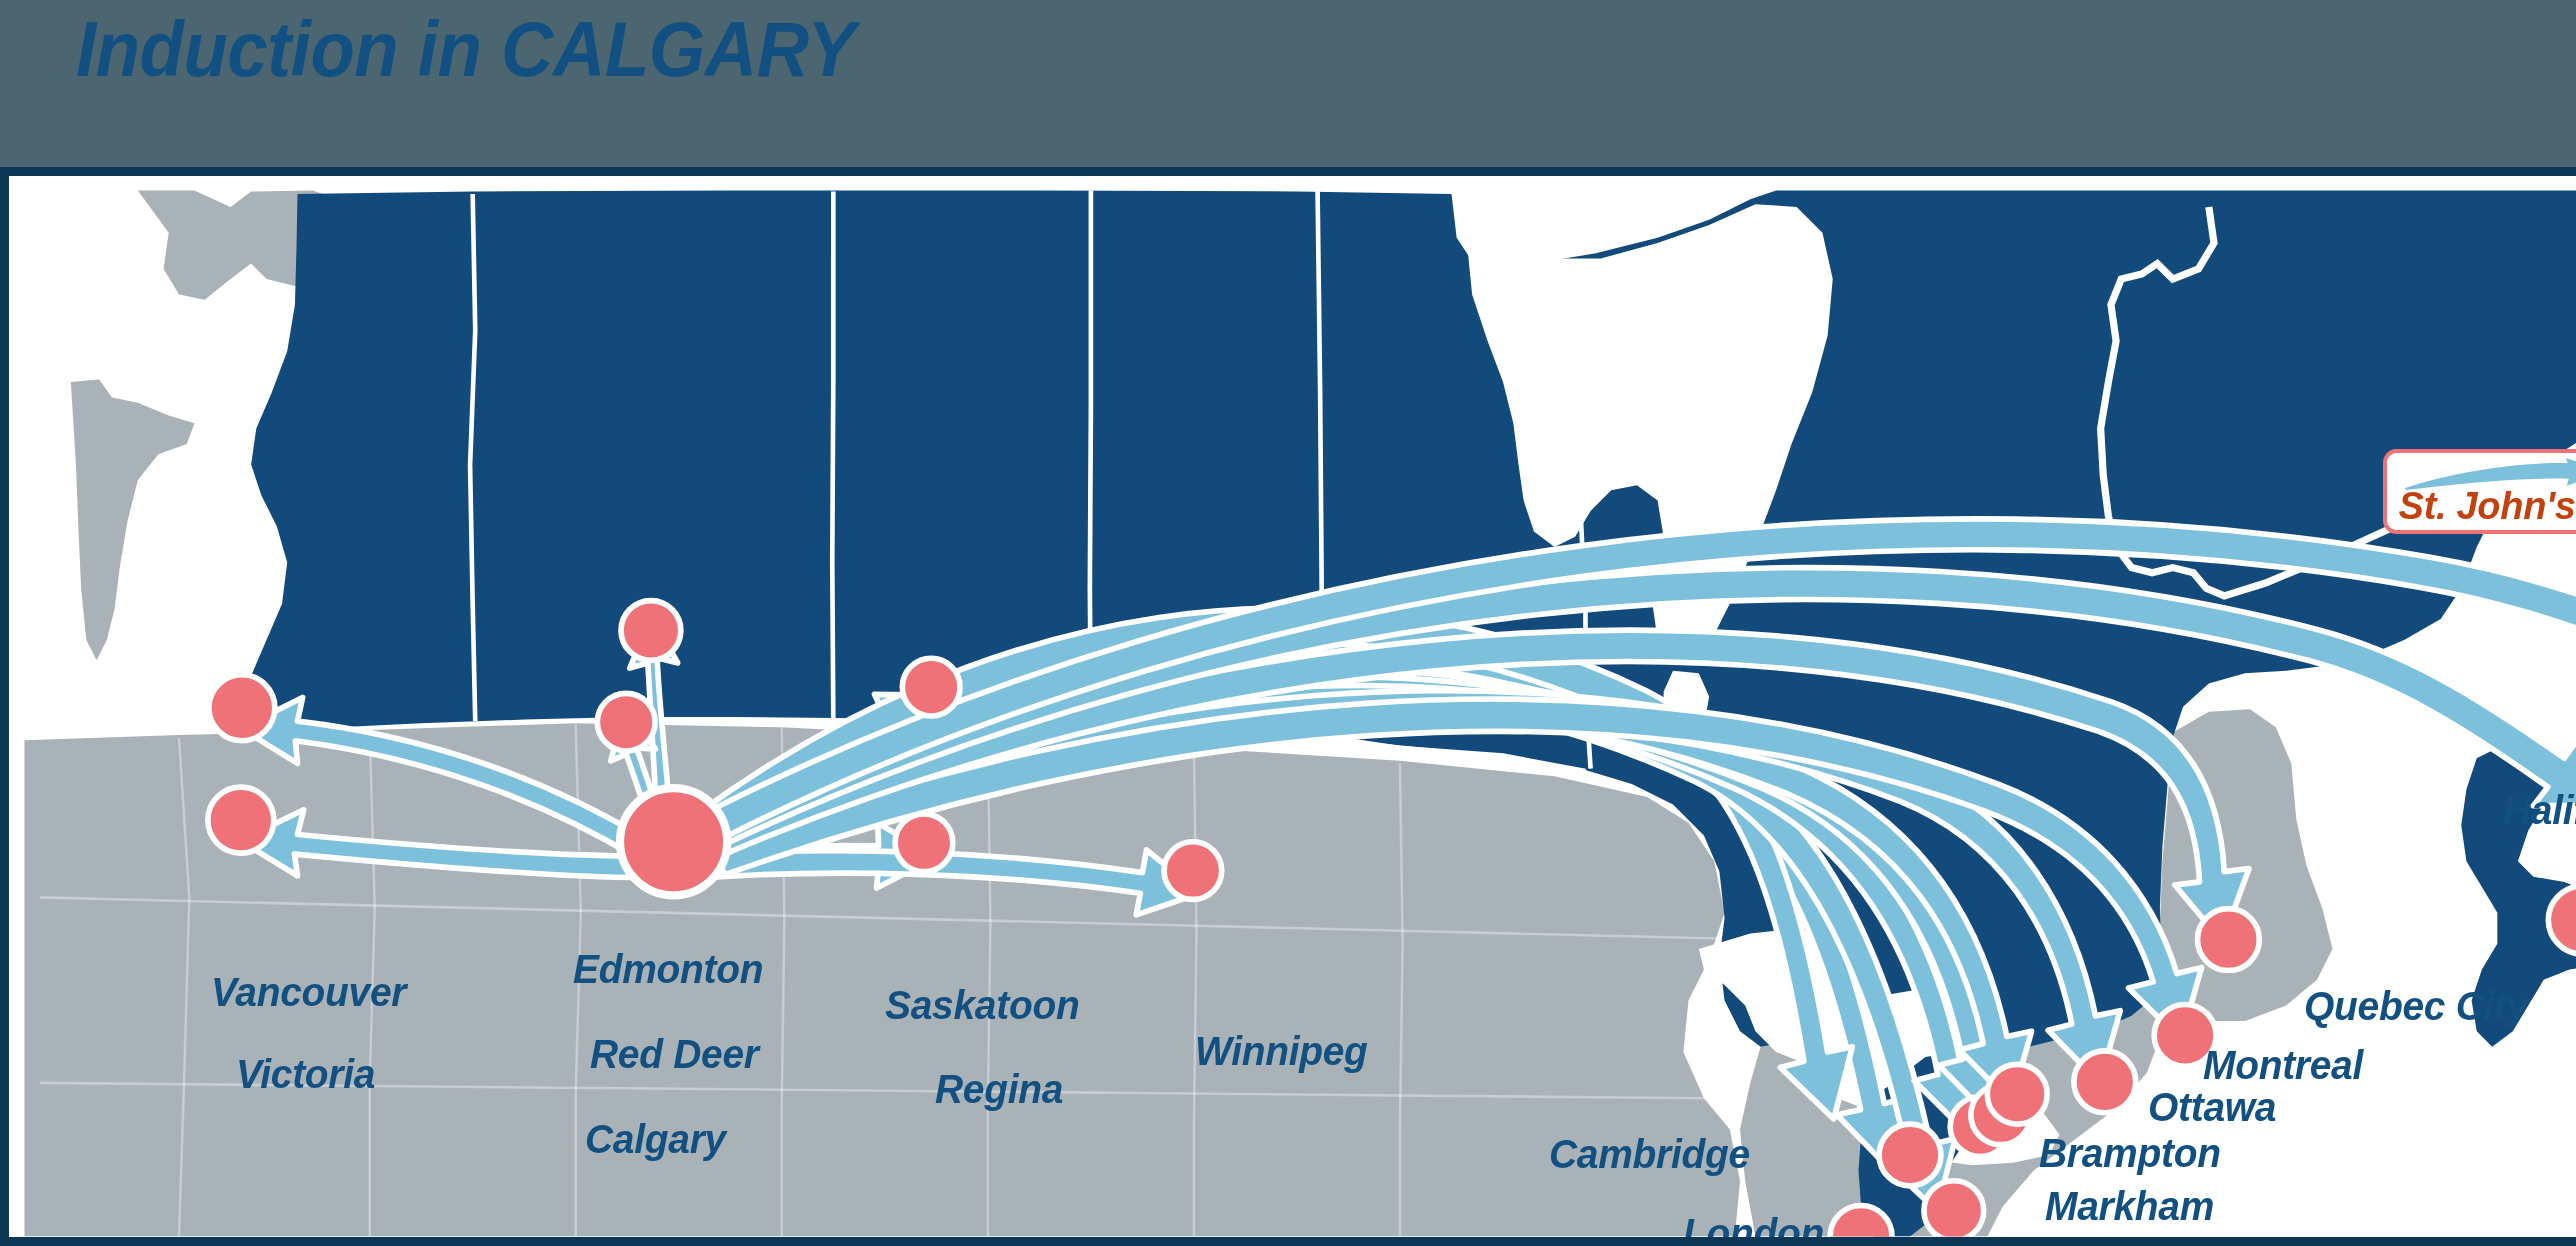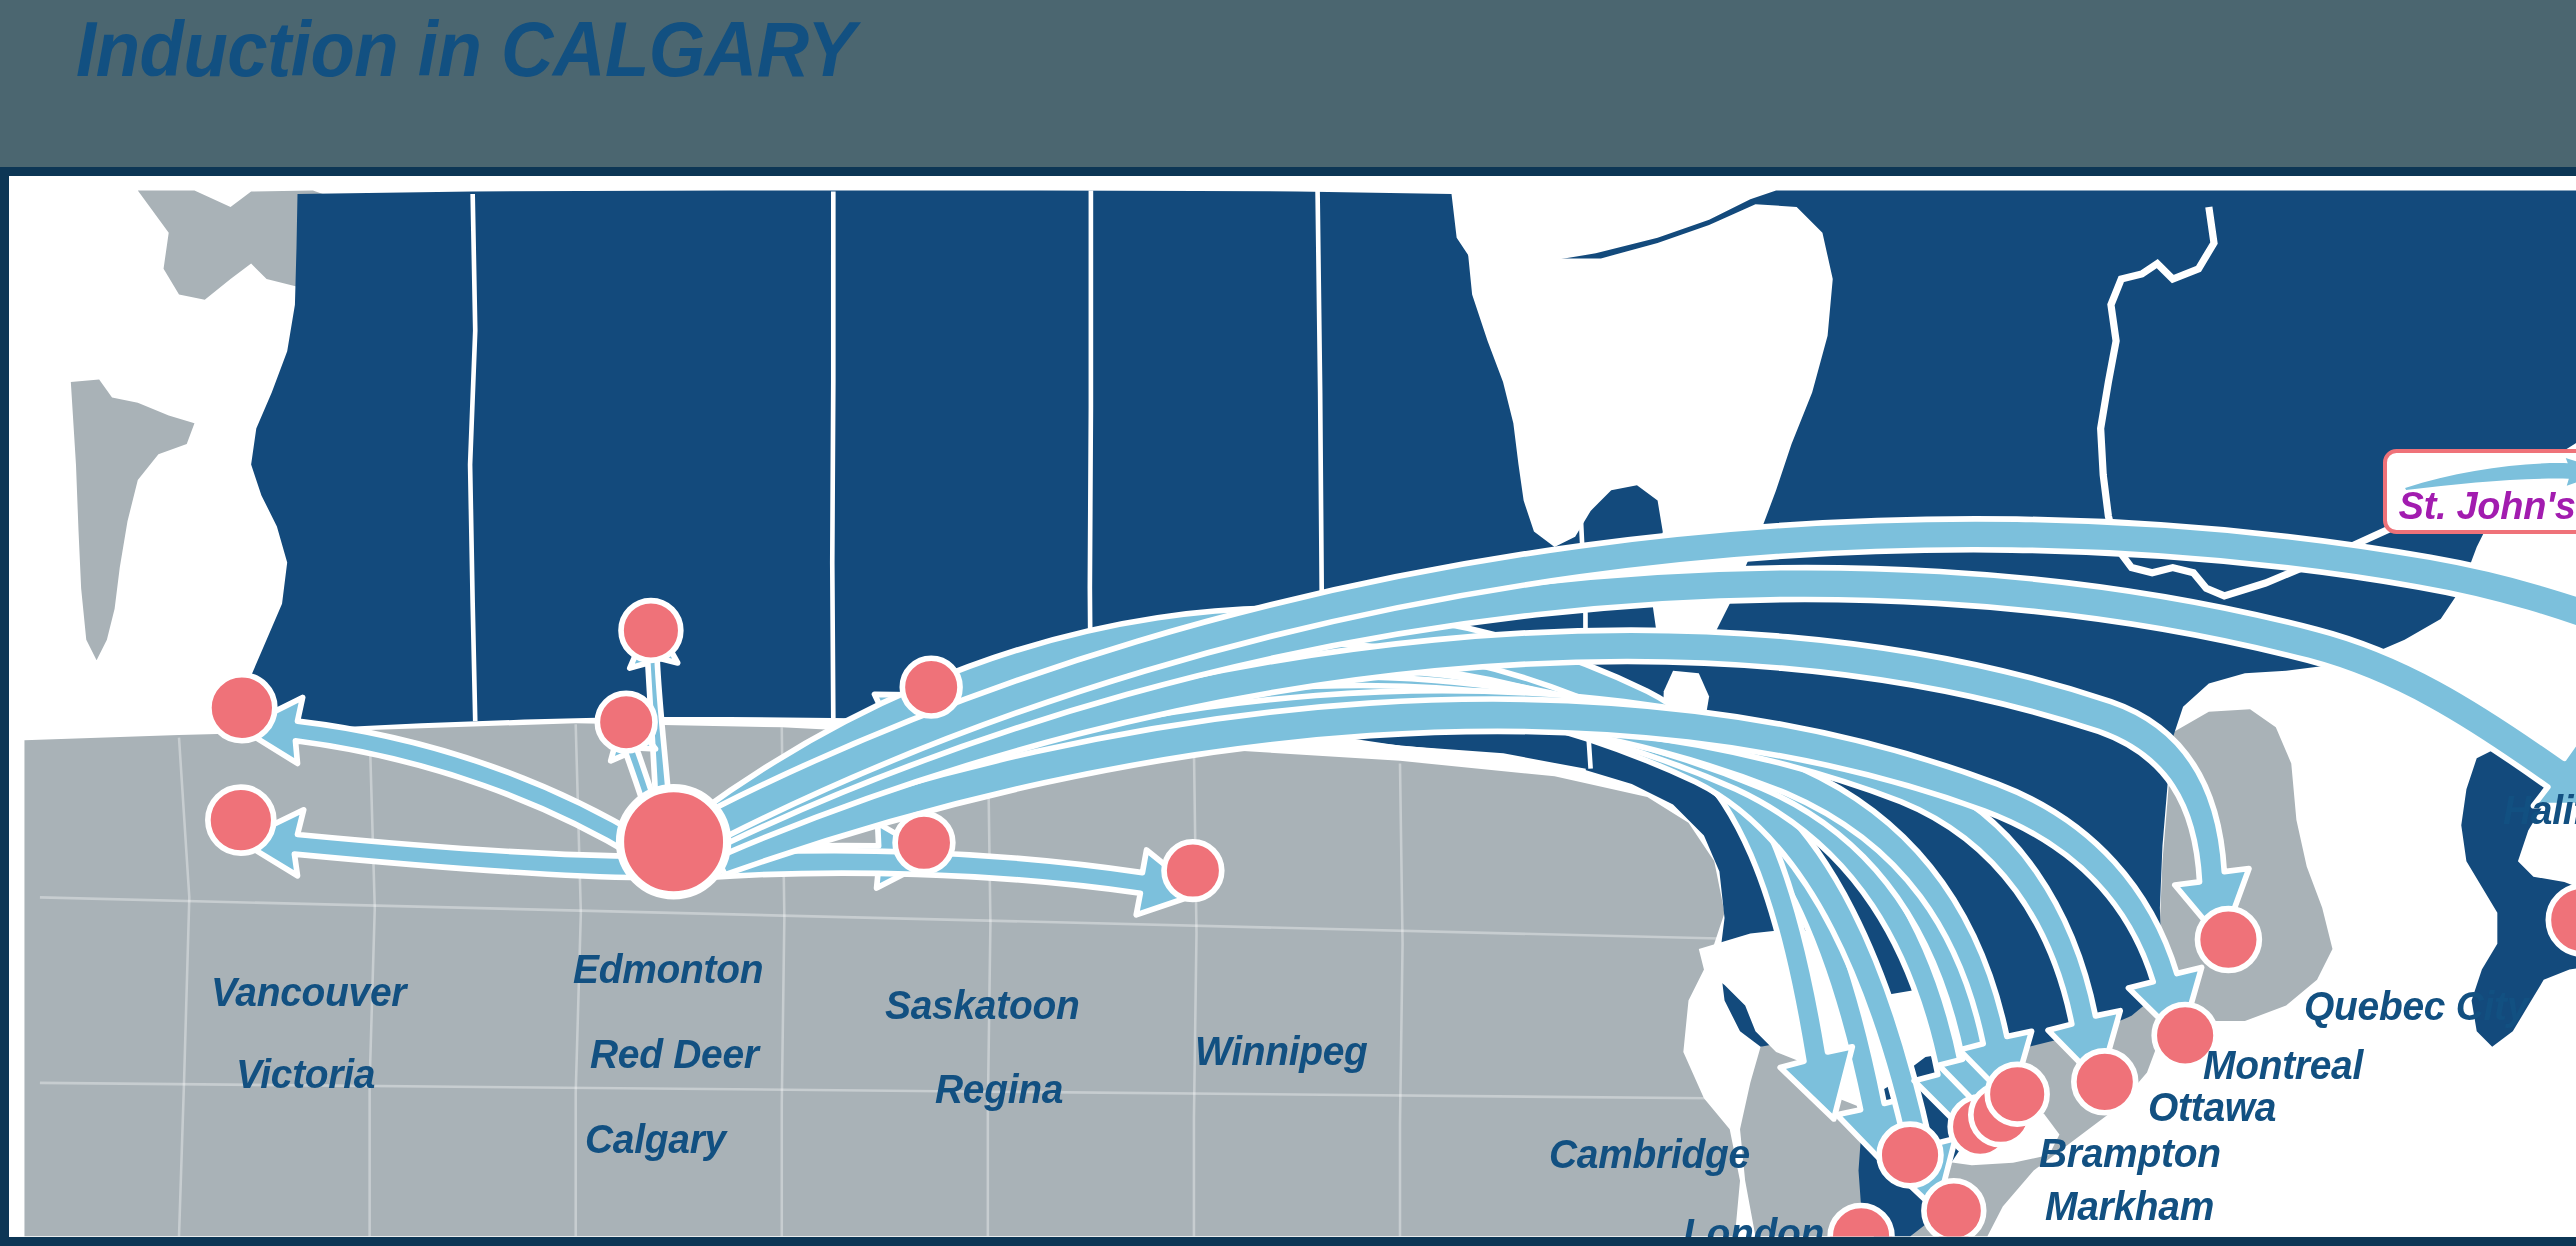--- a/index.html
+++ b/index.html
@@ -11,21 +11,21 @@
          transform:scaleX(.93);transform-origin:left top;}
   #mapframe{position:absolute;left:0;top:167px;width:2696px;height:1079px;background:#0d3655;
             box-sizing:border-box;padding:9.3px;}
   #mapinner{position:relative;width:100%;height:100%;background:#ffffff;overflow:hidden;}
   svg.map{position:absolute;left:0;top:0;width:100%;height:100%;display:block;}
   .lbl{position:absolute;color:#125081;font-weight:bold;font-style:italic;font-size:41px;
        white-space:nowrap;line-height:1;letter-spacing:-0.3px;transform:scaleX(.95);
        transform-origin:left center;}
   #sjbox{position:absolute;background:#ffffff;border:4.6px solid #ef7279;border-radius:13.4px;
          width:242px;height:85px;box-sizing:border-box;}
-  #sjlabel{position:absolute;left:11.3px;bottom:2.1px;color:#a21caf;font-weight:bold;font-style:italic;
+  #sjlabel{position:absolute;left:11.3px;bottom:2.1px;color:#c2410c;font-weight:bold;font-style:italic;
            font-size:38px;white-space:nowrap;letter-spacing:-0.3px;}
   #sjarrowwrap{position:absolute;left:15.5px;top:4.1px;width:206px;height:34px;}
 </style>
 </head>
 <body>
 
 <div id="stage">
 
   <div id="header">
     <div id="title">Induction in CALGARY</div>

